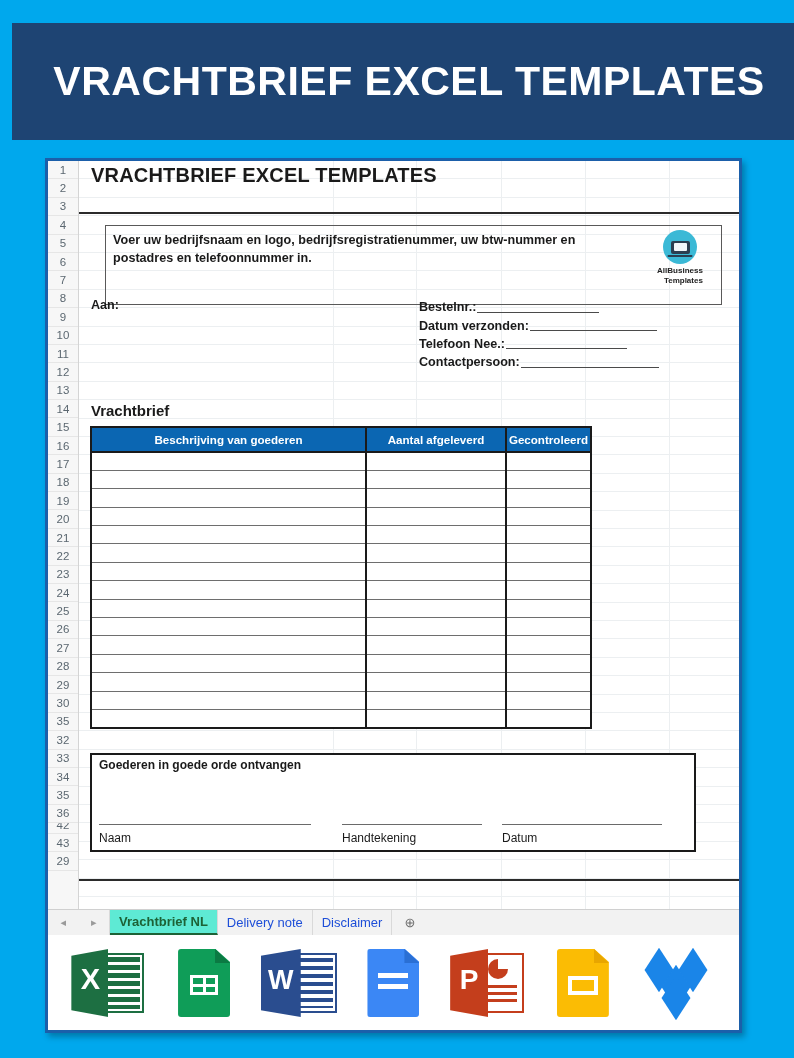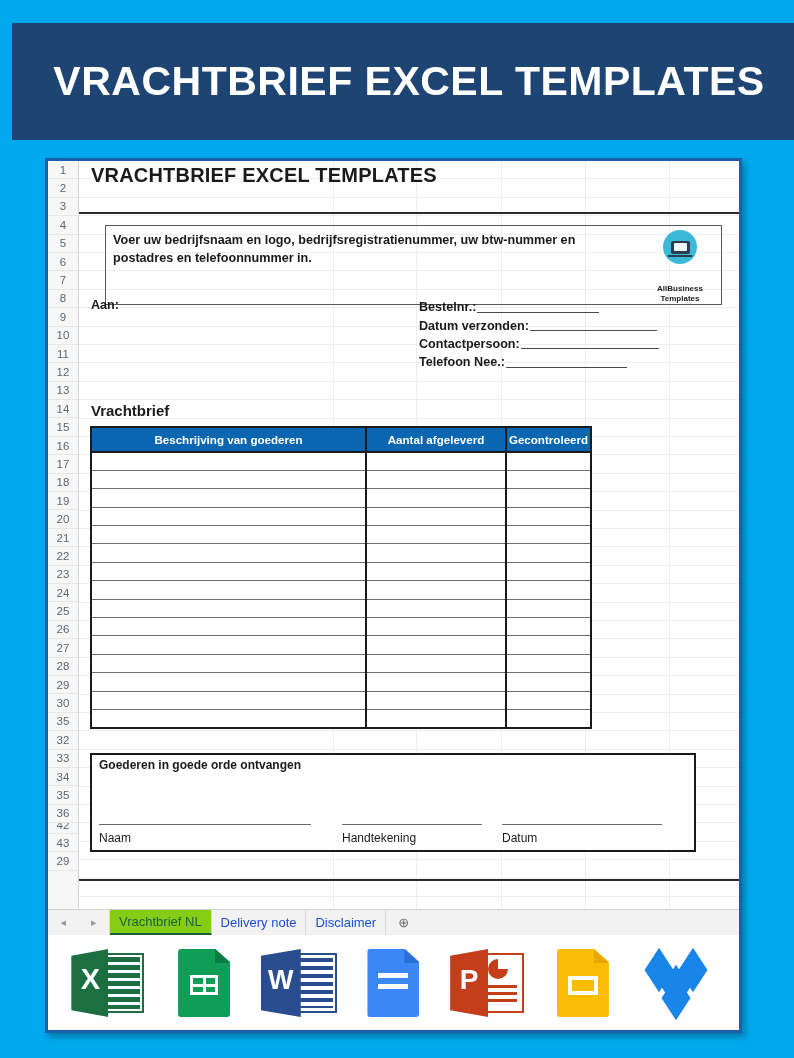--- a/index.html
+++ b/index.html
@@ -94,22 +94,22 @@
   .logo-laptop {
     width:19px; height:13px; background:#2b3e50; border-radius:2px;
     display:flex; align-items:center; justify-content:center;
   }
   .logo-screen { width:13px; height:8px; background:#f2f7fa; border-radius:1px; }
   .logo-base {
     position:absolute; bottom:7px; left:50%; transform:translateX(-50%);
     width:25px; height:2.5px; background:#2b3e50; border-radius:1px;
   }
   .logo-text {
-    margin-top:20px; font-size:8px; line-height:9.5px; color:#222;
-    text-align:center; font-weight:600;
+    margin-top:2px; font-size:8px; line-height:9.5px; color:#222;
+    text-align:right; font-weight:600;
   }
 
   .aan { position:absolute; left:12px; top:137px; font-size:12.6px; font-weight:600; color:#1a1a1a; }
 
   .meta { position:absolute; left:340px; top:137px; width:300px; }
   .meta-line {
     height:18.4px; font-size:12.6px; font-weight:600; color:#1a1a1a;
     display:flex; align-items:center; white-space:nowrap;
   }
   .meta-label { margin-right:1px; }
@@ -168,21 +168,21 @@
     background:#f2f2f2; border-top:1px solid #d0d0d0;
     display:flex; align-items:center;
   }
   .navarrows { width:62px; display:flex; align-items:center; justify-content:space-around;
                color:#9a9a9a; font-size:11px; border-right:1px solid #d9d9d9; height:100%; }
   .tab {
     height:100%; display:flex; align-items:center; padding:0 9px;
     font-size:13px; color:#1d4ed8; border-right:1px solid #d9d9d9;
   }
   .tab.active {
-    background:#84cc16; color:#1d6236; font-weight:normal;
+    background:#5eead4; color:#1d6236; font-weight:bold;
     border-bottom:2px solid #1d6236;
   }
   .tab-add { display:flex; align-items:center; padding:0 12px; color:#6b6b6b; font-size:13px; }
 
   
   .iconrow {
     position:absolute; left:0; top:772px; width:691px; height:100px;
     display:flex; align-items:center; justify-content:space-around; padding:0 14px;
   }
   .appicon { width:80px; height:76px; position:relative; }
@@ -416,26 +416,26 @@
       <div class="meta">
         <div class="meta-line">
           <span class="meta-label">Bestelnr.:</span>
           <span class="meta-rule" style="width:122px"></span>
         </div>
         <div class="meta-line">
           <span class="meta-label">Datum verzonden:</span>
           <span class="meta-rule" style="width:127px"></span>
         </div>
         <div class="meta-line">
+          <span class="meta-label">Telefoon Nee.:</span>
+          <span class="meta-rule" style="width:121px"></span>
+        </div>
+        <div class="meta-line">
           <span class="meta-label">Contactpersoon:</span>
           <span class="meta-rule" style="width:138px"></span>
-        </div>
-        <div class="meta-line">
-          <span class="meta-label">Telefoon Nee.:</span>
-          <span class="meta-rule" style="width:121px"></span>
         </div>
       </div>
 
       <div class="section-title">Vrachtbrief</div>
 
       <table class="goods">
         <thead>
           <tr>
             <th class="c1">Beschrijving van goederen</th>
             <th class="c2">Aantal afgeleverd</th>

